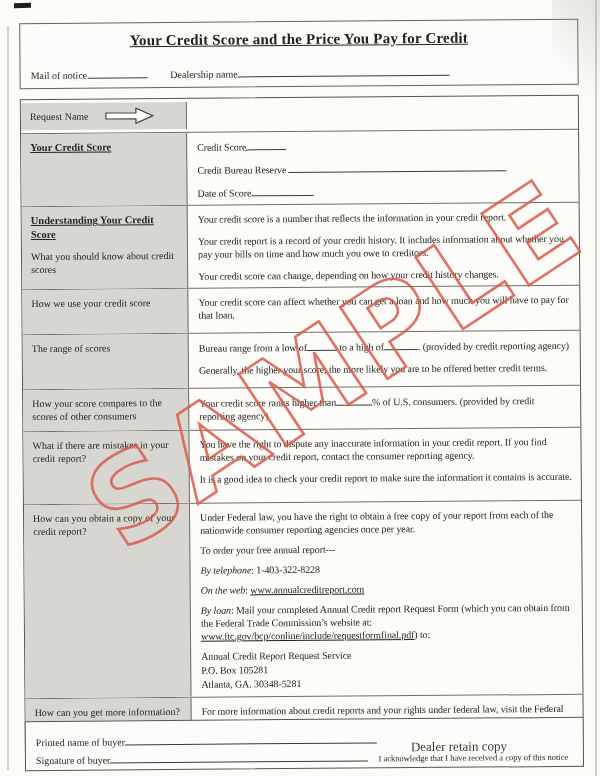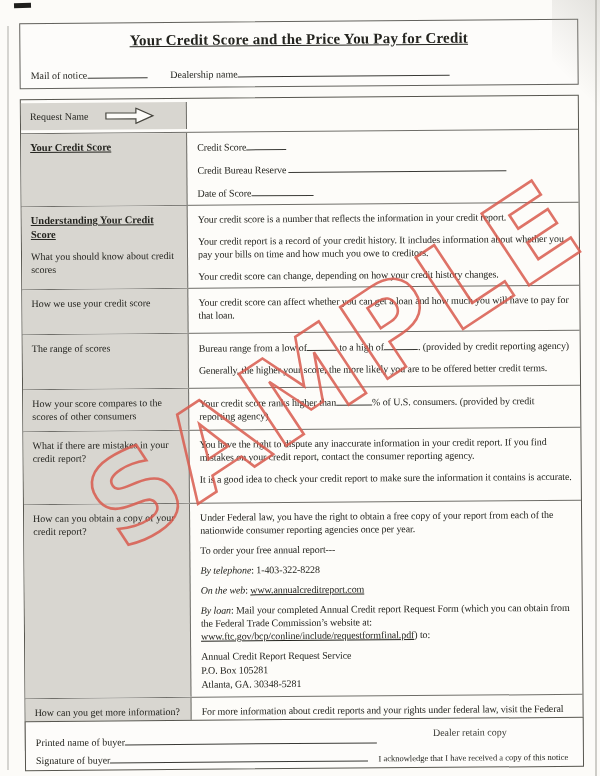--- a/index.html
+++ b/index.html
@@ -43,21 +43,21 @@
   .arrow{margin-left:16px;flex:0 0 auto;}
 
   .r1{min-height:33px;} .r2{min-height:57px;} .r3{min-height:81px;} .r4{min-height:44px;}
   .r5{min-height:54px;} .r6{min-height:41px;} .r7{min-height:72px;} .r8{min-height:192px;}
   .r9{min-height:42px;}
   .scoreline{margin:0 0 7px 0;}
 
   
   .footerbox{position:absolute;left:22px;top:719px;width:557px;height:48px;
              border:1.5px solid #57564f;background:#fdfcfa;font-size:10px;}
-  .dealercopy{position:absolute;top:8px;right:76px;font-size:10px;color:#3a3a35;}
+  .dealercopy{position:absolute;top:20px;right:76px;font-size:13px;color:#3a3a35;}
   .fline1{position:absolute;top:13px;left:10px;white-space:nowrap;}
   .fline2{position:absolute;top:31px;left:10px;white-space:nowrap;}
   .ack{font-size:8.5px;margin-left:10px;}
 
   
   .wmark{position:absolute;inset:0;pointer-events:none;}
 </style>
 </head>
 <body>
 

